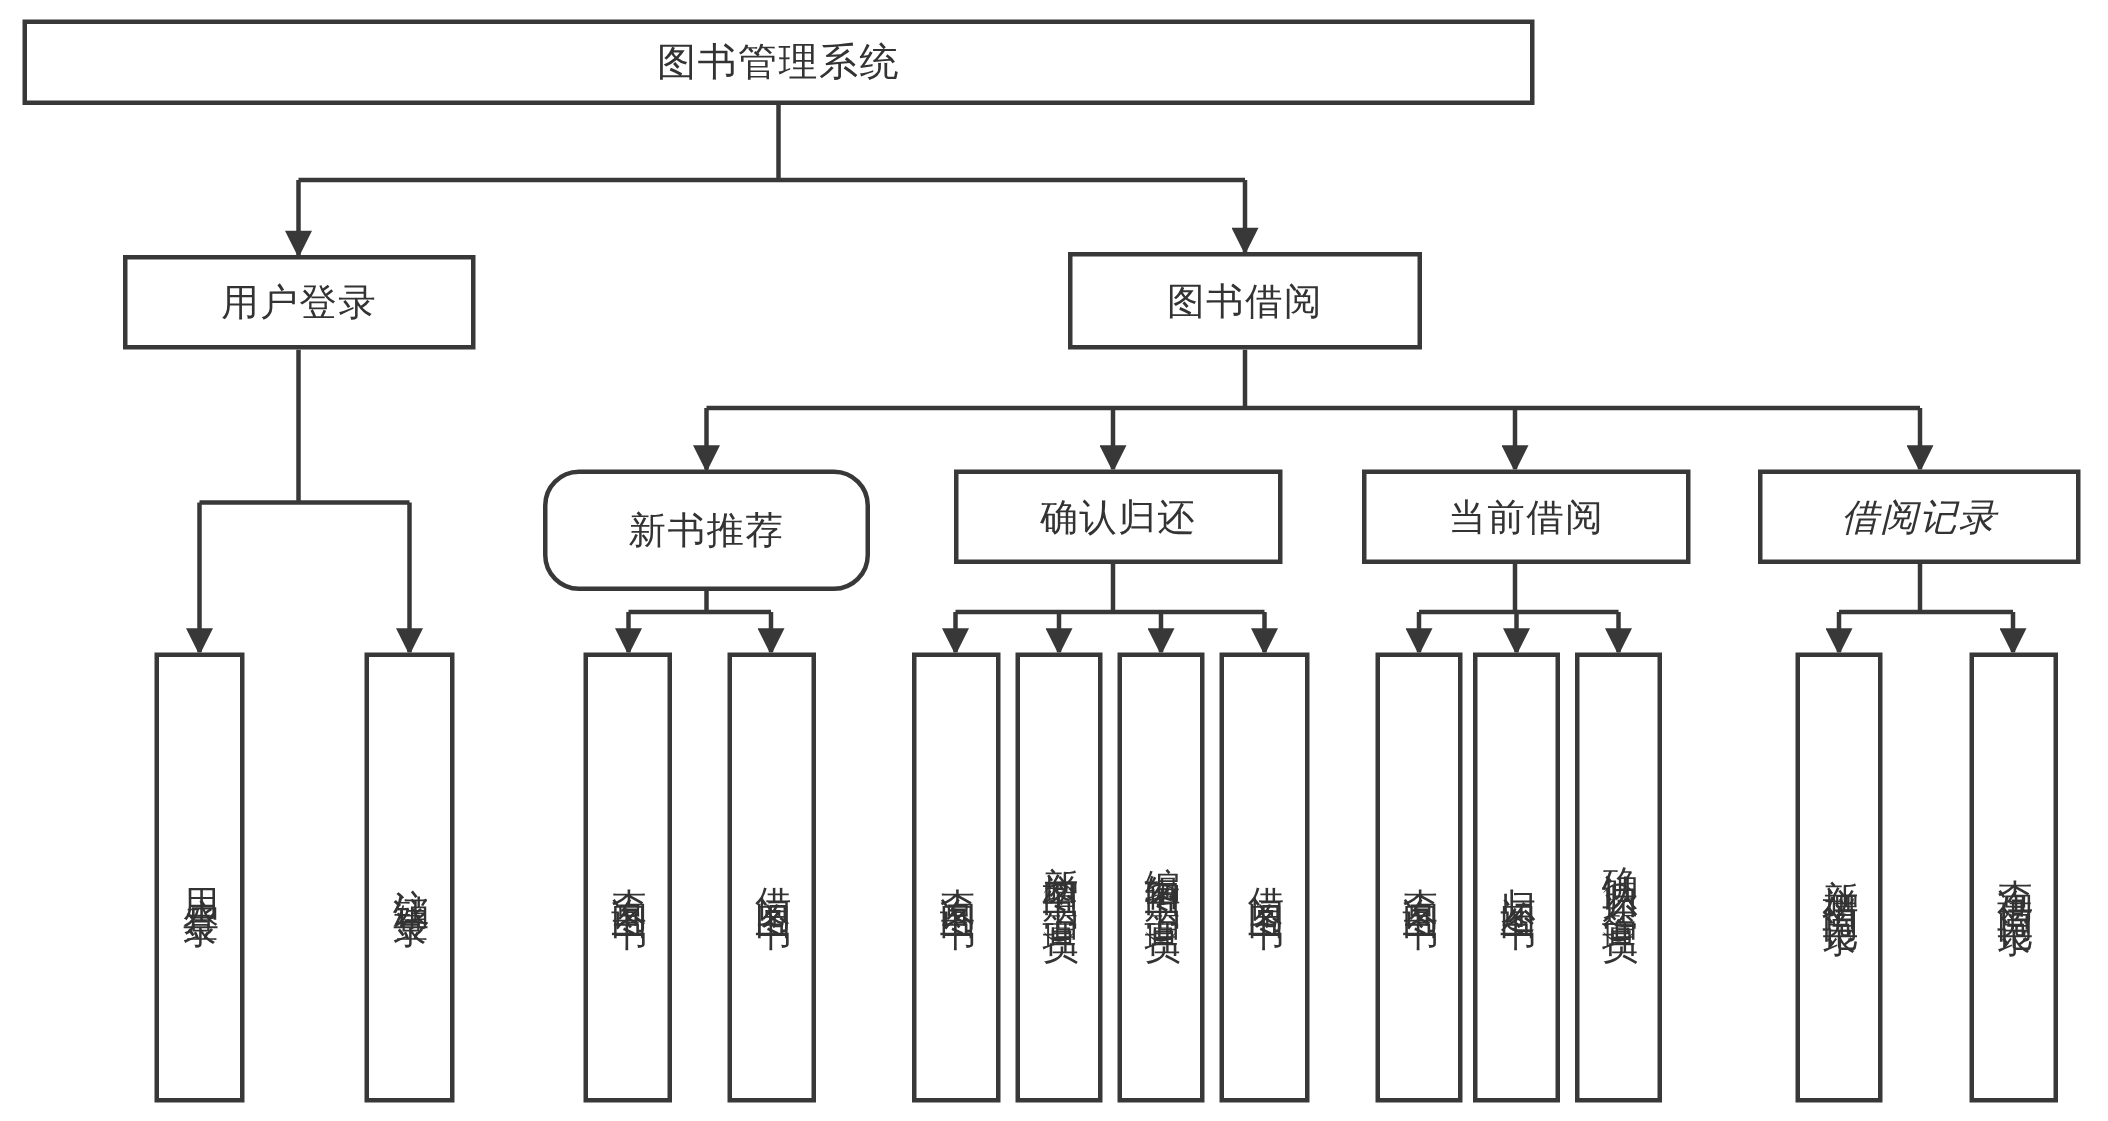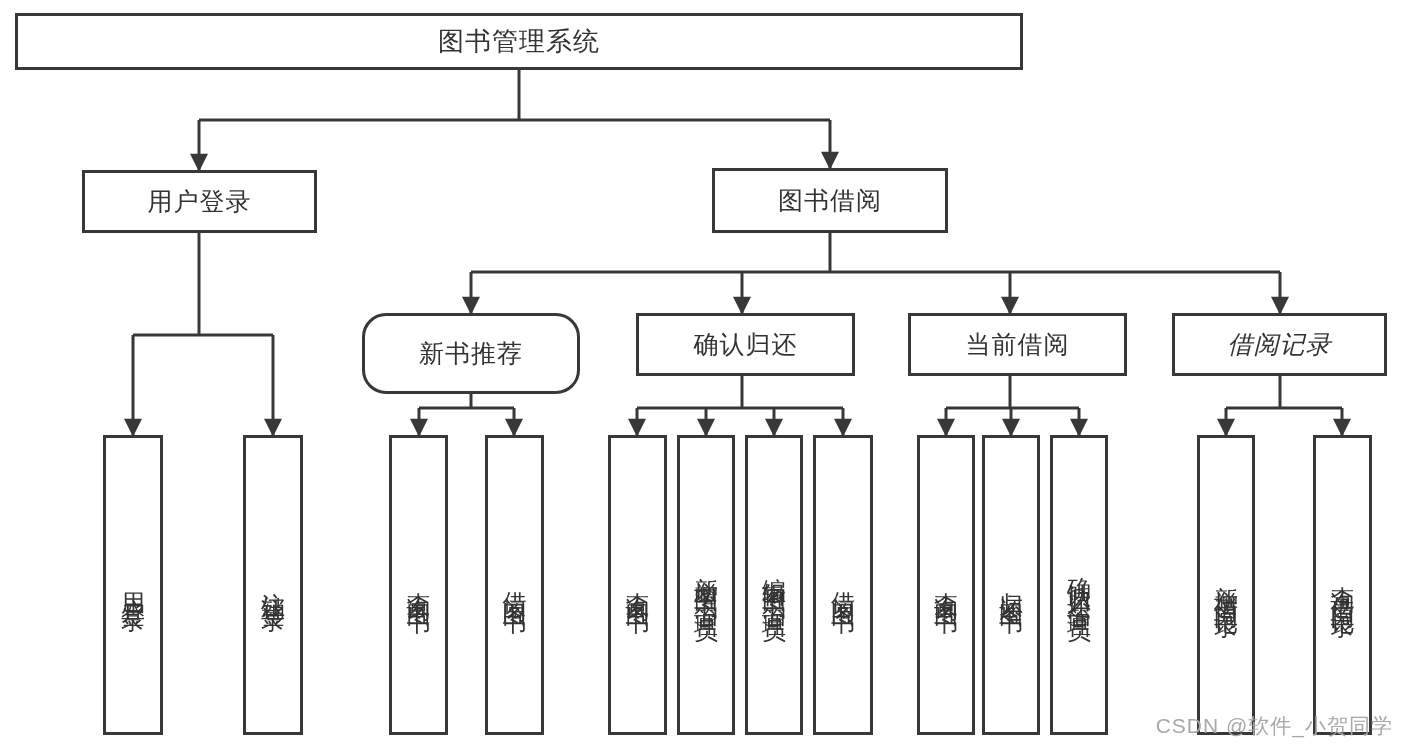--- a/index.html
+++ b/index.html
@@ -124,15 +124,14 @@
   <div class="box v" style="left:745px; top:435px; width:58px; height:300px;">编辑图书（管理员）</div>
   <div class="box v" style="left:813px; top:435px; width:60px; height:300px;">借阅图书</div>
 
   <div class="box v" style="left:917px; top:435px; width:58px; height:300px;">查询图书</div>
   <div class="box v" style="left:982px; top:435px; width:58px; height:300px;">归还图书</div>
   <div class="box v" style="left:1050px; top:435px; width:58px; height:300px;">确认归还（管理员）</div>
 
   <div class="box v" style="left:1197px; top:435px; width:58px; height:300px;">新增借阅记录</div>
   <div class="box v" style="left:1313px; top:435px; width:59px; height:300px;">查询借阅记录</div>
 
-  <div class="watermark">CSDN @软件_小贺同学</div>
 
 </div>
 
 </body></html>

